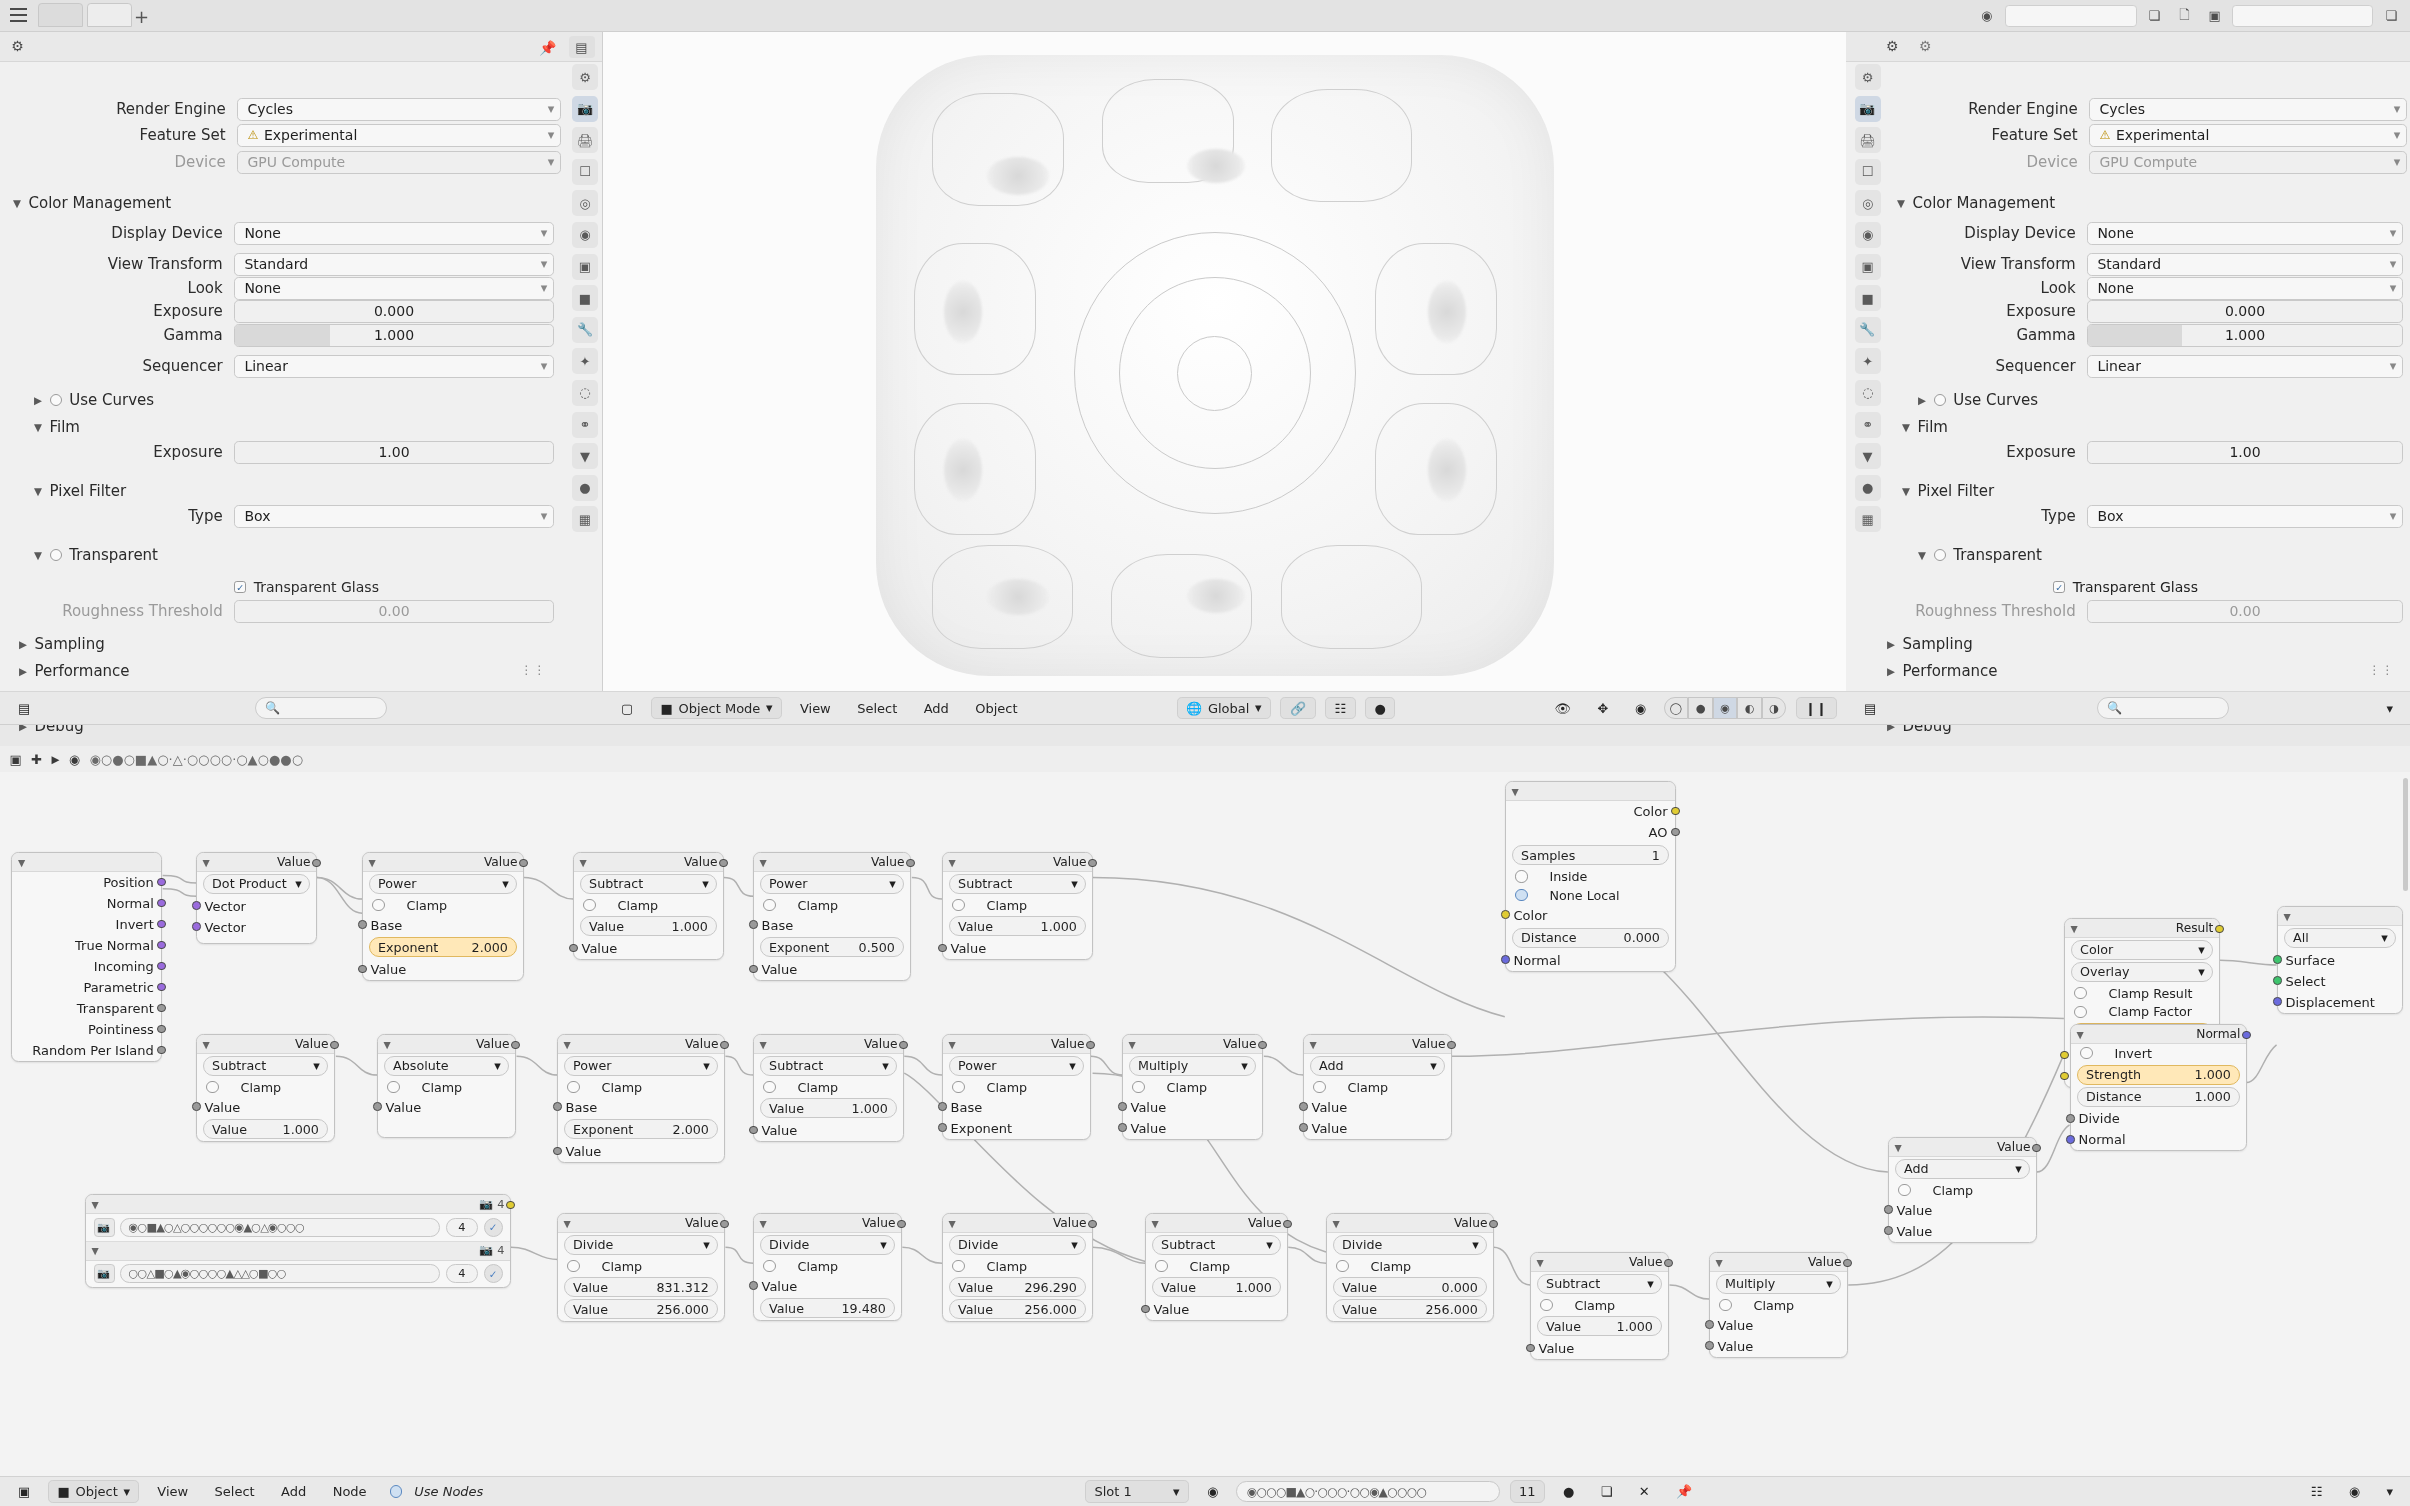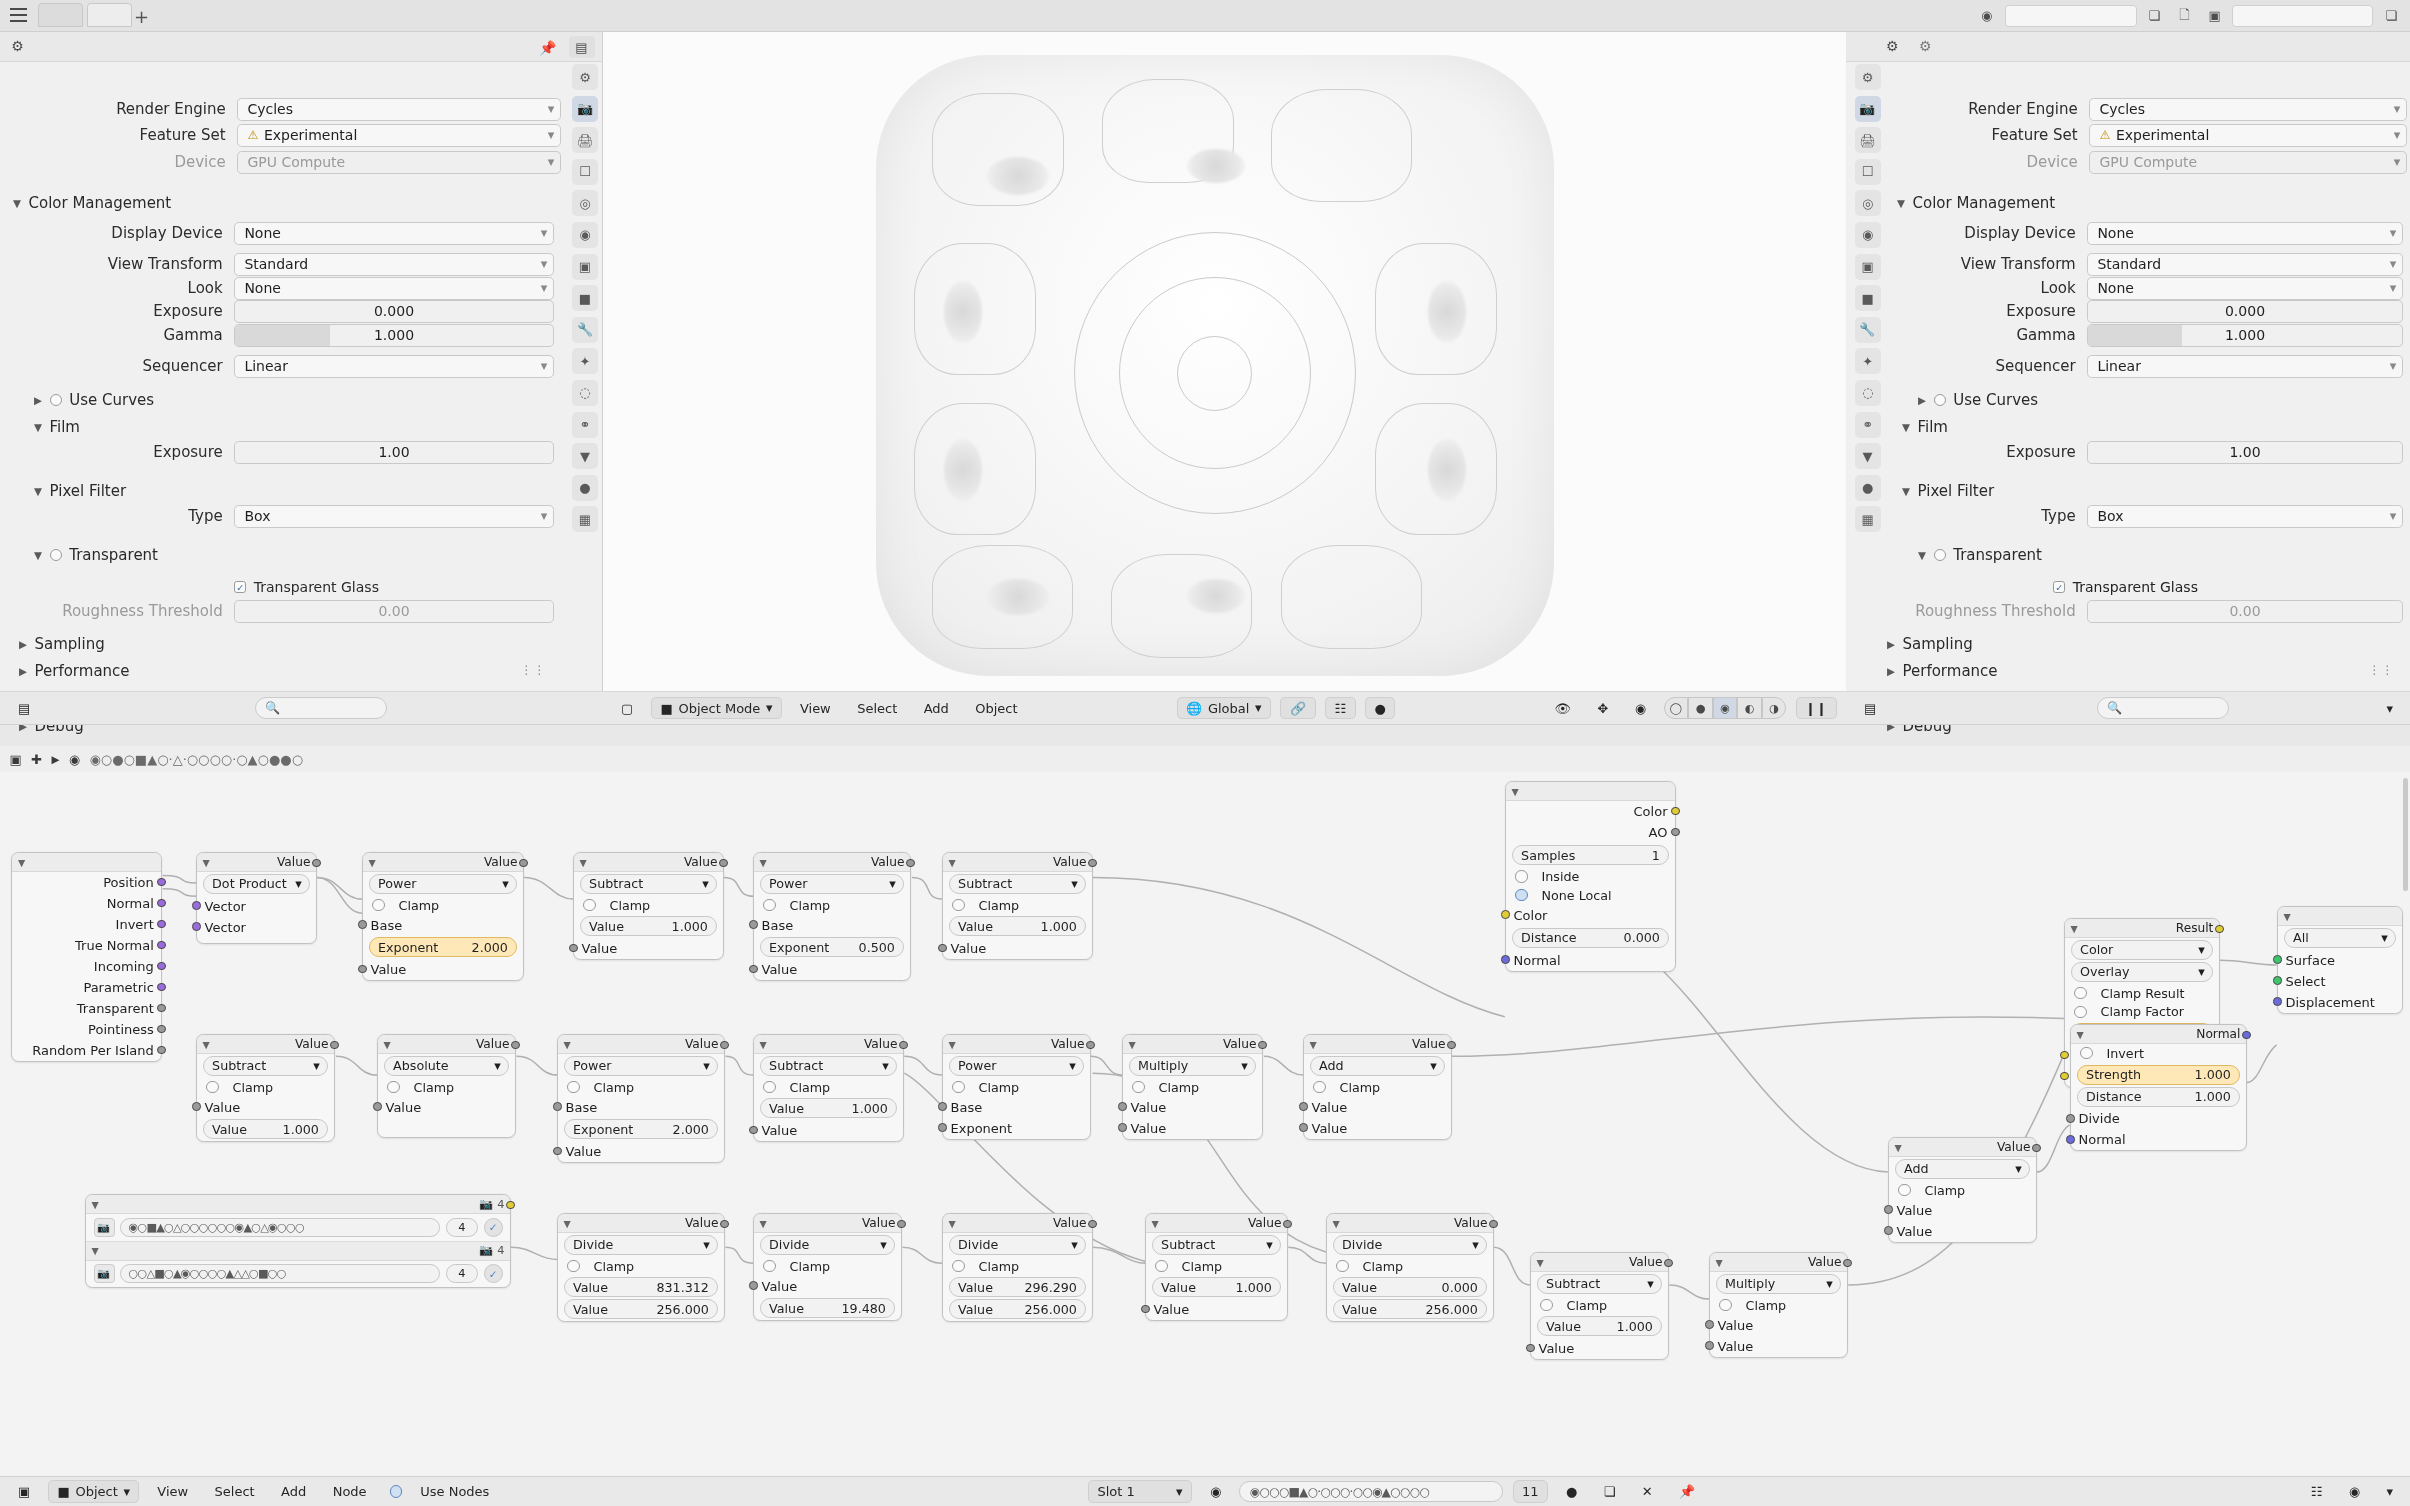--- a/index.html
+++ b/index.html
@@ -105,21 +105,21 @@
   .nodes { position:absolute; left:0; top: 772px; width:2411px; height: 704px; background:#f3f3f3; overflow:hidden; }
   .node { position:absolute; background:#f7f7f7; border:0.9px solid #c2c2c2; border-radius:7.5px; box-shadow: 0 0.9px 1.9px rgba(0,0,0,0.08); }
   .node .nhead { height: 19px; border-radius: 6.6px 6.6px 0 0; background:#ececec; border-bottom:0.9px solid #d8d8d8; display:flex; align-items:center; padding:0 5.6px; }
   .node .nhead .tri { font-size:9.4px; color:#666; }
   .nrow { height: 21px; display:flex; align-items:center; padding: 0 7.5px; font-size: 13px; color:#1f1f1f; position:relative; }
   .nrow.right { justify-content:flex-end; }
   .nfield { margin: 1.9px 5.6px; height: 20px; border-radius: 10.4px; background:#f2f2f2; border:0.9px solid #c8c8c8; display:flex; align-items:center; padding: 0 8.5px; font-size:12.7px; color:#1f1f1f; position:relative; }
   .nfield.val { justify-content: space-between; }
   .nfield .cv { position:absolute; right: 8.5px; }
   .nfield.sel { background:#ffe8b8; border-color:#e0b85f; }
-  .nopt { display:flex; align-items:center; gap:14px; font-size:12.7px; padding: 1.9px 9.4px; color:#1f1f1f; }
+  .nopt { display:flex; align-items:center; gap:22px; font-size:12.7px; padding: 1.9px 9.4px; color:#1f1f1f; }
   .sock { position:absolute; width:8.5px; height:8.5px; border-radius:50%; border:0.9px solid #4a4a4a; }
   .sock.out { right:-4.7px; }
   .sock.in { left:-4.7px; }
   .s-yellow { background:#e0cc33; } .s-gray { background:#9a9a9a; } .s-blue { background:#6b6bdd; }
   .s-purple { background:#9a6bdd; } .s-green { background:#3ec46d; }
   svg.wires { position:absolute; left:0; top:0; width:2411px; height:704px; pointer-events:none; }
 
   
   .nodefoot { position:absolute; left:0; top: 1476px; width:2411px; height: 30px; background:#e9e9e9; border-top:0.9px solid #d2d2d2; display:flex; align-items:center; gap:9.4px; padding:0 9.4px; font-size:13px; color:#272727; }
   .txtfield { height:21px; border-radius:10.4px; background:#f3f3f3; border:0.9px solid #c8c8c8; display:flex; align-items:center; padding:0 9.4px; font-size:12.2px; }
@@ -1281,21 +1281,21 @@
     <div class="hbtn plain">▣</div>
     <div class="hbtn">
         <span>■</span>
         <span>Object</span>
         <span style="font-size:8.5px">▼</span>
       </div>
     <div class="hbtn plain">View</div>
     <div class="hbtn plain">Select</div>
     <div class="hbtn plain">Add</div>
     <div class="hbtn plain">Node</div>
-    <div style="display:flex;align-items:center;gap:18px;margin-left:5.6px;">
+    <div style="display:flex;align-items:center;gap:12px;margin-left:5.6px;font-style:italic;">
       <span class="radio" style="border-color:#5a88c0;background:#cfe0f2"></span>
       <span>Use Nodes</span>
     </div>
     <div style="flex:1"></div>
     <div class="hbtn" style="width:104px">
         <span>Slot 1</span>
         <span style="margin-left:auto;font-size:8.5px">▼</span>
       </div>
     <div class="hbtn plain">◉</div>
     <div class="txtfield" style="width:264px; color:#5a5a5a; letter-spacing:-0.9px;">◉○○○■▲○·○○○·○○◉▲○○○○</div>

